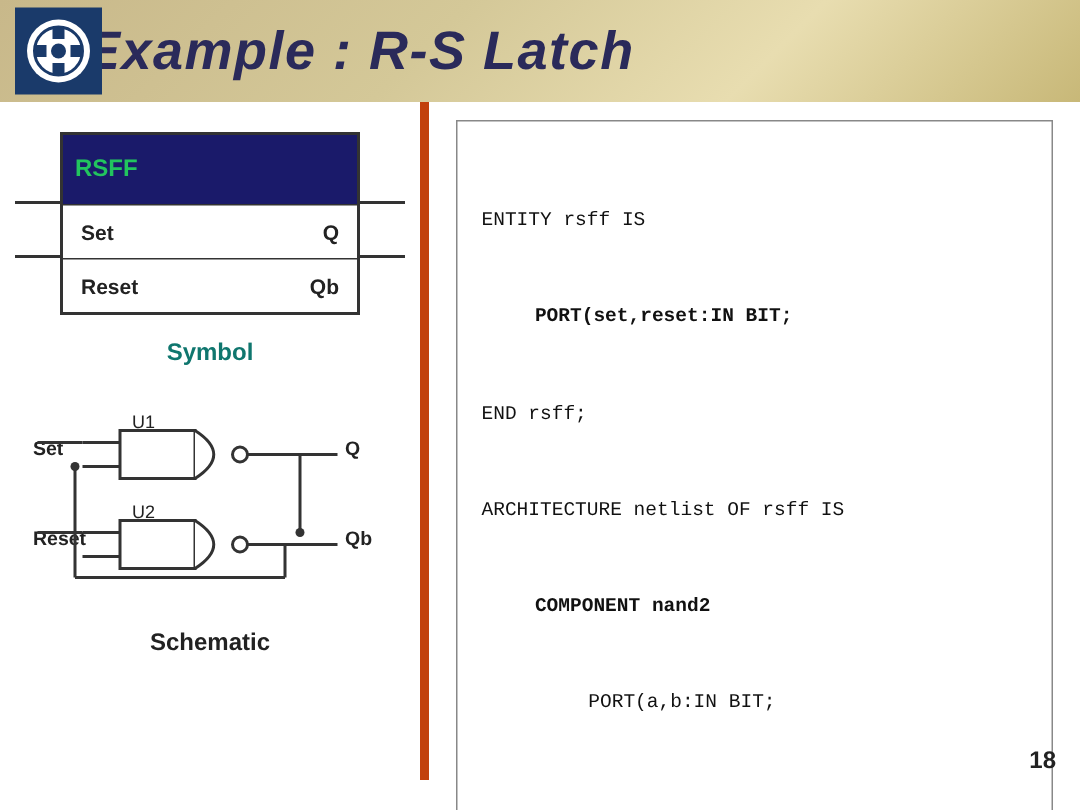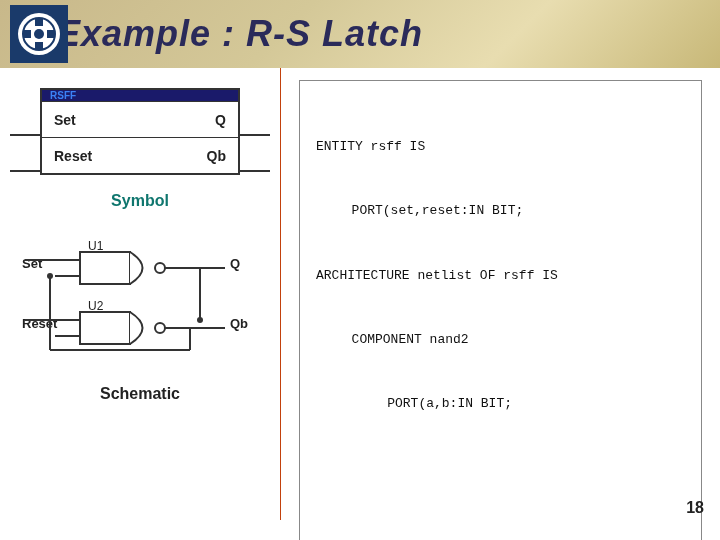--- a/index.html
+++ b/index.html
@@ -69,24 +69,24 @@
 
     
     .rsff-box {
       border: 2px solid #333;
       width: 200px;
       position: relative;
       margin-bottom: 5px;
     }
     .rsff-label {
       background: #1a1a6a;
-      color: #3b82f6;
-      font-size: 10px;
-      font-weight: bold;
-      padding: 0 8px;
+      color: #22c55e;
+      font-size: 16px;
+      font-weight: bold;
+      padding: 14px 8px;
       text-align: left;
     }
     .rsff-rows {
       display: flex;
       flex-direction: column;
     }
     .rsff-row {
       display: flex;
       align-items: center;
       border-top: 1px solid #333;
@@ -159,38 +159,38 @@
       text-align: center;
       margin-top: 5px;
       color: #222;
     }
 
     
     .right-panel {
       flex: 1;
       padding: 12px 18px;
       background: #fff;
-      border-left: 1px solid #c2410c;
+      border-left: 6px solid #c2410c;
     }
 
     .code-box {
       background: #fff;
       border: 1px solid #888;
       padding: 12px 16px;
       font-family: 'Courier New', Courier, monospace;
       font-size: 13px;
       line-height: 1.65;
       color: #111;
       white-space: pre;
     }
 
     .code-line {
       display: block;
     }
-    .code-indent1 { padding-left: 20px; }
+    .code-indent1 { padding-left: 20px; font-weight: bold; }
     .code-indent2 { padding-left: 40px; }
 
     
     .page-number {
       position: absolute;
       bottom: 23px;
       right: 16px;
       font-size: 16px;
       font-weight: bold;
       color: #222;
@@ -297,20 +297,21 @@
       </svg>
     </div>
 
     <div class="schematic-label">Schematic</div>
   </div>
 
   <div class="right-panel">
     <div class="code-box">
       <span class="code-line"><span>ENTITY rsff IS</span></span>
       <span class="code-line code-indent1"><span>  PORT(set,reset:IN BIT;</span></span>
+      <span class="code-line"><span>END rsff;</span></span>
       <span class="code-line"><span>ARCHITECTURE netlist OF rsff IS</span></span>
       <span class="code-line code-indent1"><span>  COMPONENT nand2</span></span>
       <span class="code-line code-indent2"><span>    PORT(a,b:IN BIT;</span></span>
       
       
       
       
       
       
     </div>

